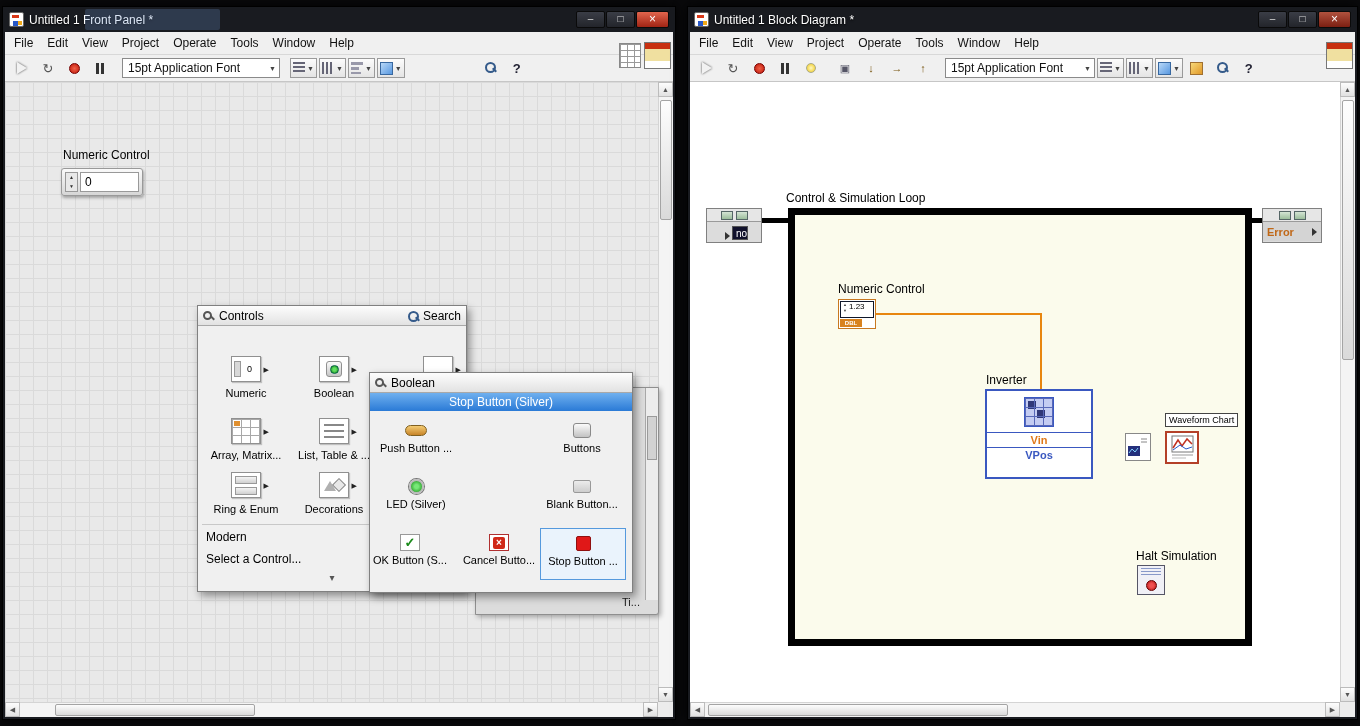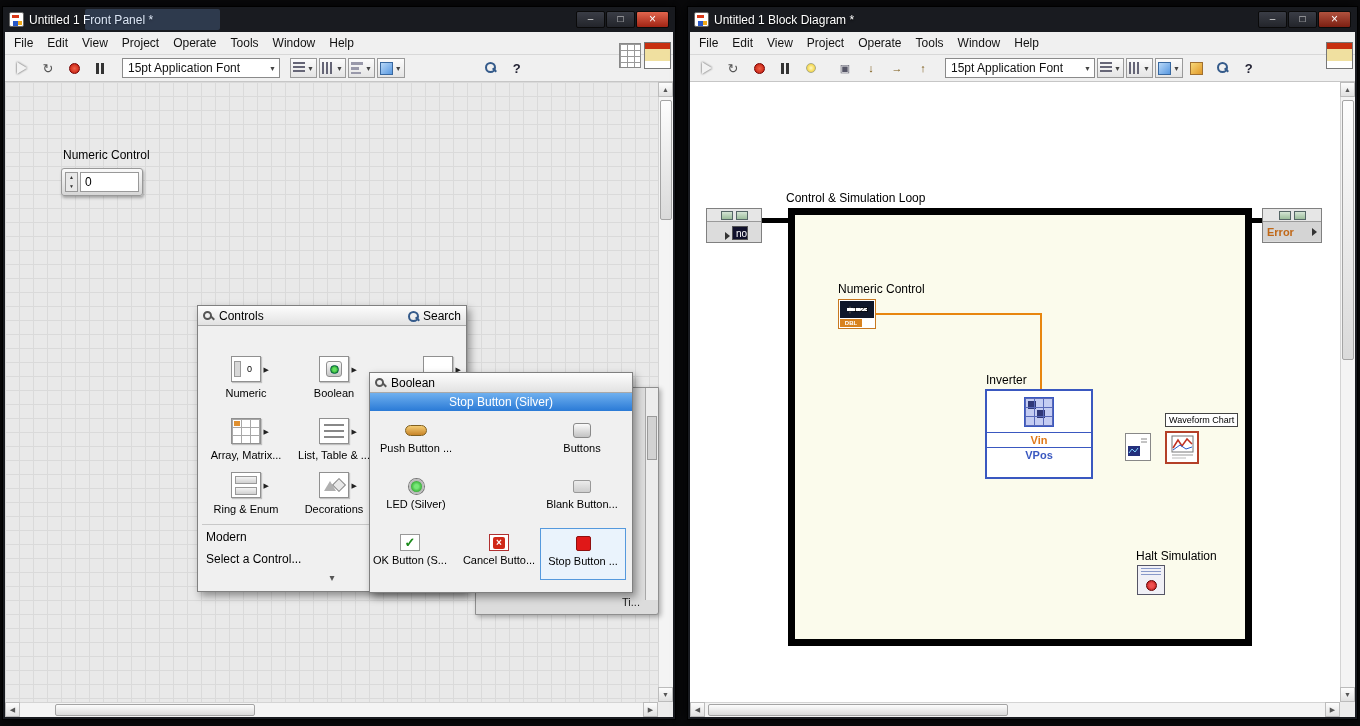--- a/index.html
+++ b/index.html
@@ -99,21 +99,21 @@
 .node{position:absolute;border:1px solid #808080;background:#dcdcdc}
 .node-top{height:13px;border-bottom:1px solid #9a9a9a;display:flex;gap:3px;align-items:center;justify-content:center;background:#e6e6e6}
 .mini{width:12px;height:9px;border:1px solid #566;background:linear-gradient(#d4e4d4,#9cbe9c)}
 .no-strip{height:19px;display:flex;align-items:flex-end;padding:1px 18px;gap:2px}
 .nub{width:0;height:0;border-top:4px solid transparent;border-bottom:4px solid transparent;border-left:5px solid #333}
 .no-box{flex:1;height:14px;background:#12122c;color:#fff;font-size:10px;padding-left:3px;border:1px solid #555;display:flex;align-items:center}
 .err-strip{height:19px;display:flex;align-items:center;background:#d4d4d4;padding:0 4px;gap:3px}
 .err-text{color:#c06818;font-weight:bold;font-size:11px;flex:1}
 .conn-line{position:absolute;height:5px;background:#000}
 .nc-term{position:absolute;width:38px;height:30px;border:1px solid #c87820;background:#fff;padding:1px}
-.nc-in{border:7px solid #0f172a;height:17px;display:flex;align-items:center;padding:0 1px;gap:1px}
+.nc-in{border:1px solid #0f172a;height:17px;display:flex;padding:0 1px;gap:1px}
 .nc-spin{width:6px;height:12px;display:flex;flex-direction:column}
 .nc-spin i{flex:1;font-size:4px;line-height:6px;color:#444;text-align:center;font-style:normal}
 .nc-val{font-size:8px;color:#000}
 .dbl-tag{margin-top:1px;height:8px;width:22px;background:#d8821e;color:#fff;font-size:6px;font-weight:bold;text-align:center;line-height:8px}
 .wire{position:absolute;background:#e8860f}
 .inv-block{position:absolute;width:108px;height:90px;border:2px solid #3a58c0;background:#fff}
 .inv-top{height:42px;display:flex;align-items:center;justify-content:center;border-bottom:1px solid #3a58c0}
 .inv-icon{width:30px;height:30px;border:1px solid #3a58c0;background-color:#c4ccf2;background-image:linear-gradient(to right,#5868b8 1px,transparent 1px),linear-gradient(to bottom,#5868b8 1px,transparent 1px),linear-gradient(#303878,#303878),linear-gradient(#303878,#303878);background-size:9px 9px,9px 9px,8px 8px,8px 8px;background-position:0 0,0 0,3px 3px,12px 12px;background-repeat:repeat,repeat,no-repeat,no-repeat}
 .inv-row{height:15px;text-align:center;font-size:11px;font-weight:bold;line-height:15px;border-bottom:1px solid #3a58c0}
 .inv-row.last{border-bottom:none;height:16px}

